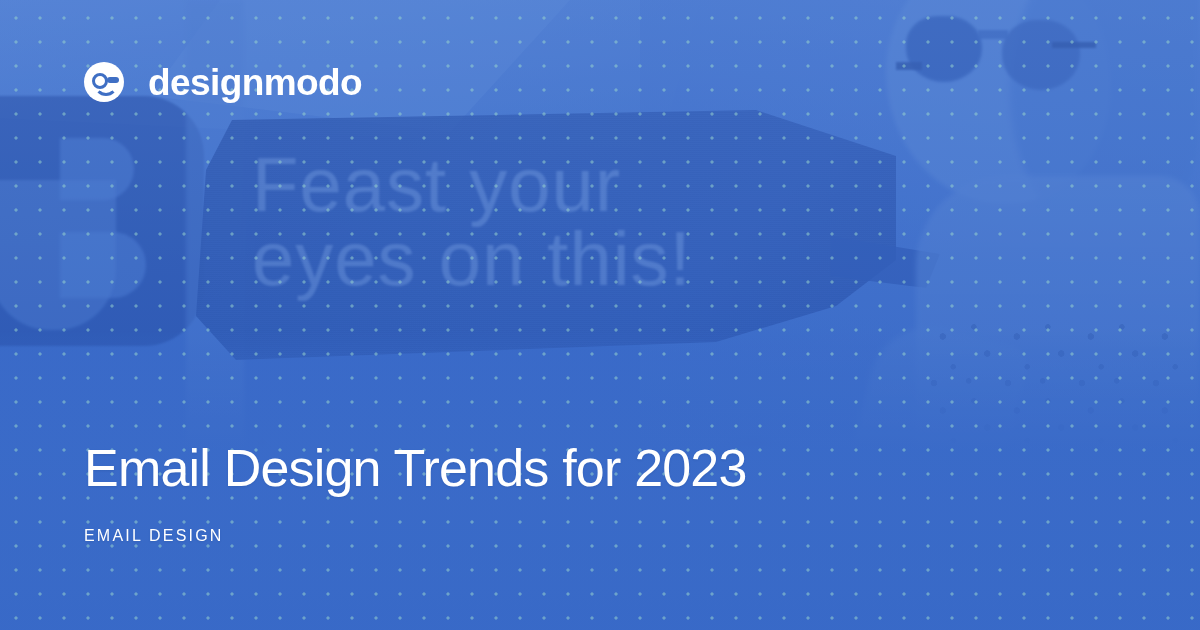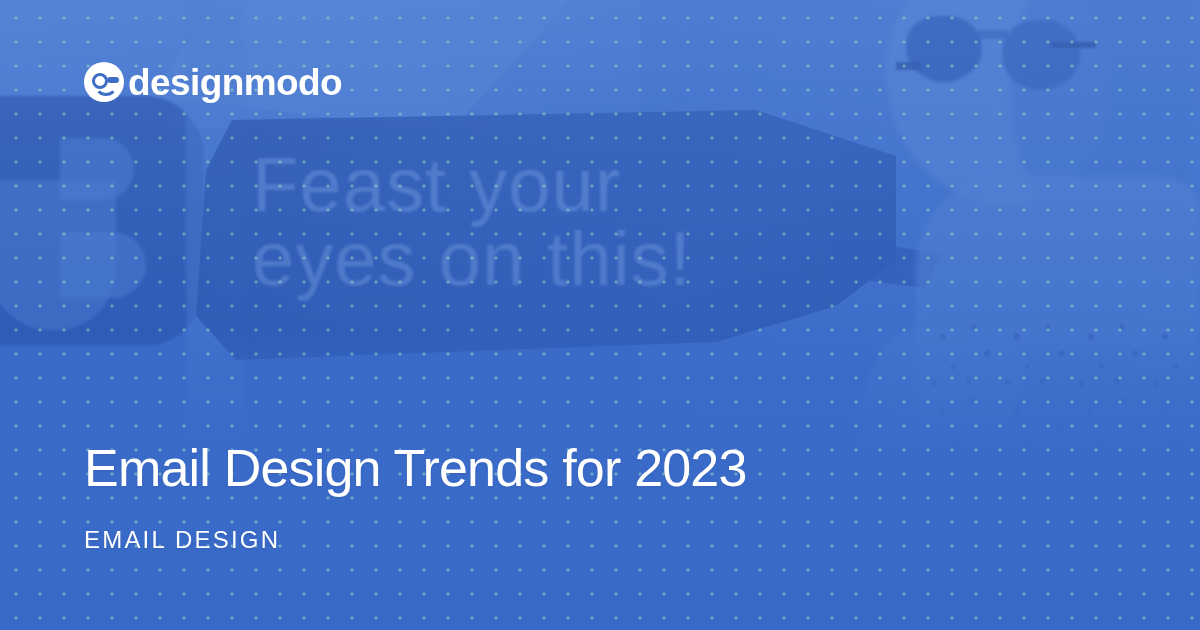--- a/index.html
+++ b/index.html
@@ -312,21 +312,21 @@
 
   
   .content { position: absolute; inset: 0; }
 
   .brand {
     position: absolute;
     left: 84px;
     top: 62px;
     display: flex;
     align-items: center;
-    gap: 4px;
+    gap: 24px;
   }
   .brand-mark {
     width: 40px;
     height: 40px;
     border-radius: 50%;
     background: #ffffff;
     position: relative;
     flex: 0 0 auto;
   }
   .brand-mark .eye {
@@ -374,21 +374,21 @@
     line-height: 1.08;
     text-shadow: 0 1px 2px rgba(30,60,120,.18);
     max-width: 1000px;
   }
 
   .category {
     position: absolute;
     left: 84px;
     top: 528px;
     color: #ffffff;
-    font-size: 24px;
+    font-size: 16px;
     font-weight: 400;
     letter-spacing: 2.2px;
     line-height: 1;
     text-shadow: 0 1px 2px rgba(30,60,120,.18);
   }
 </style>
 </head>
 <body>
 
 <div id="card">

